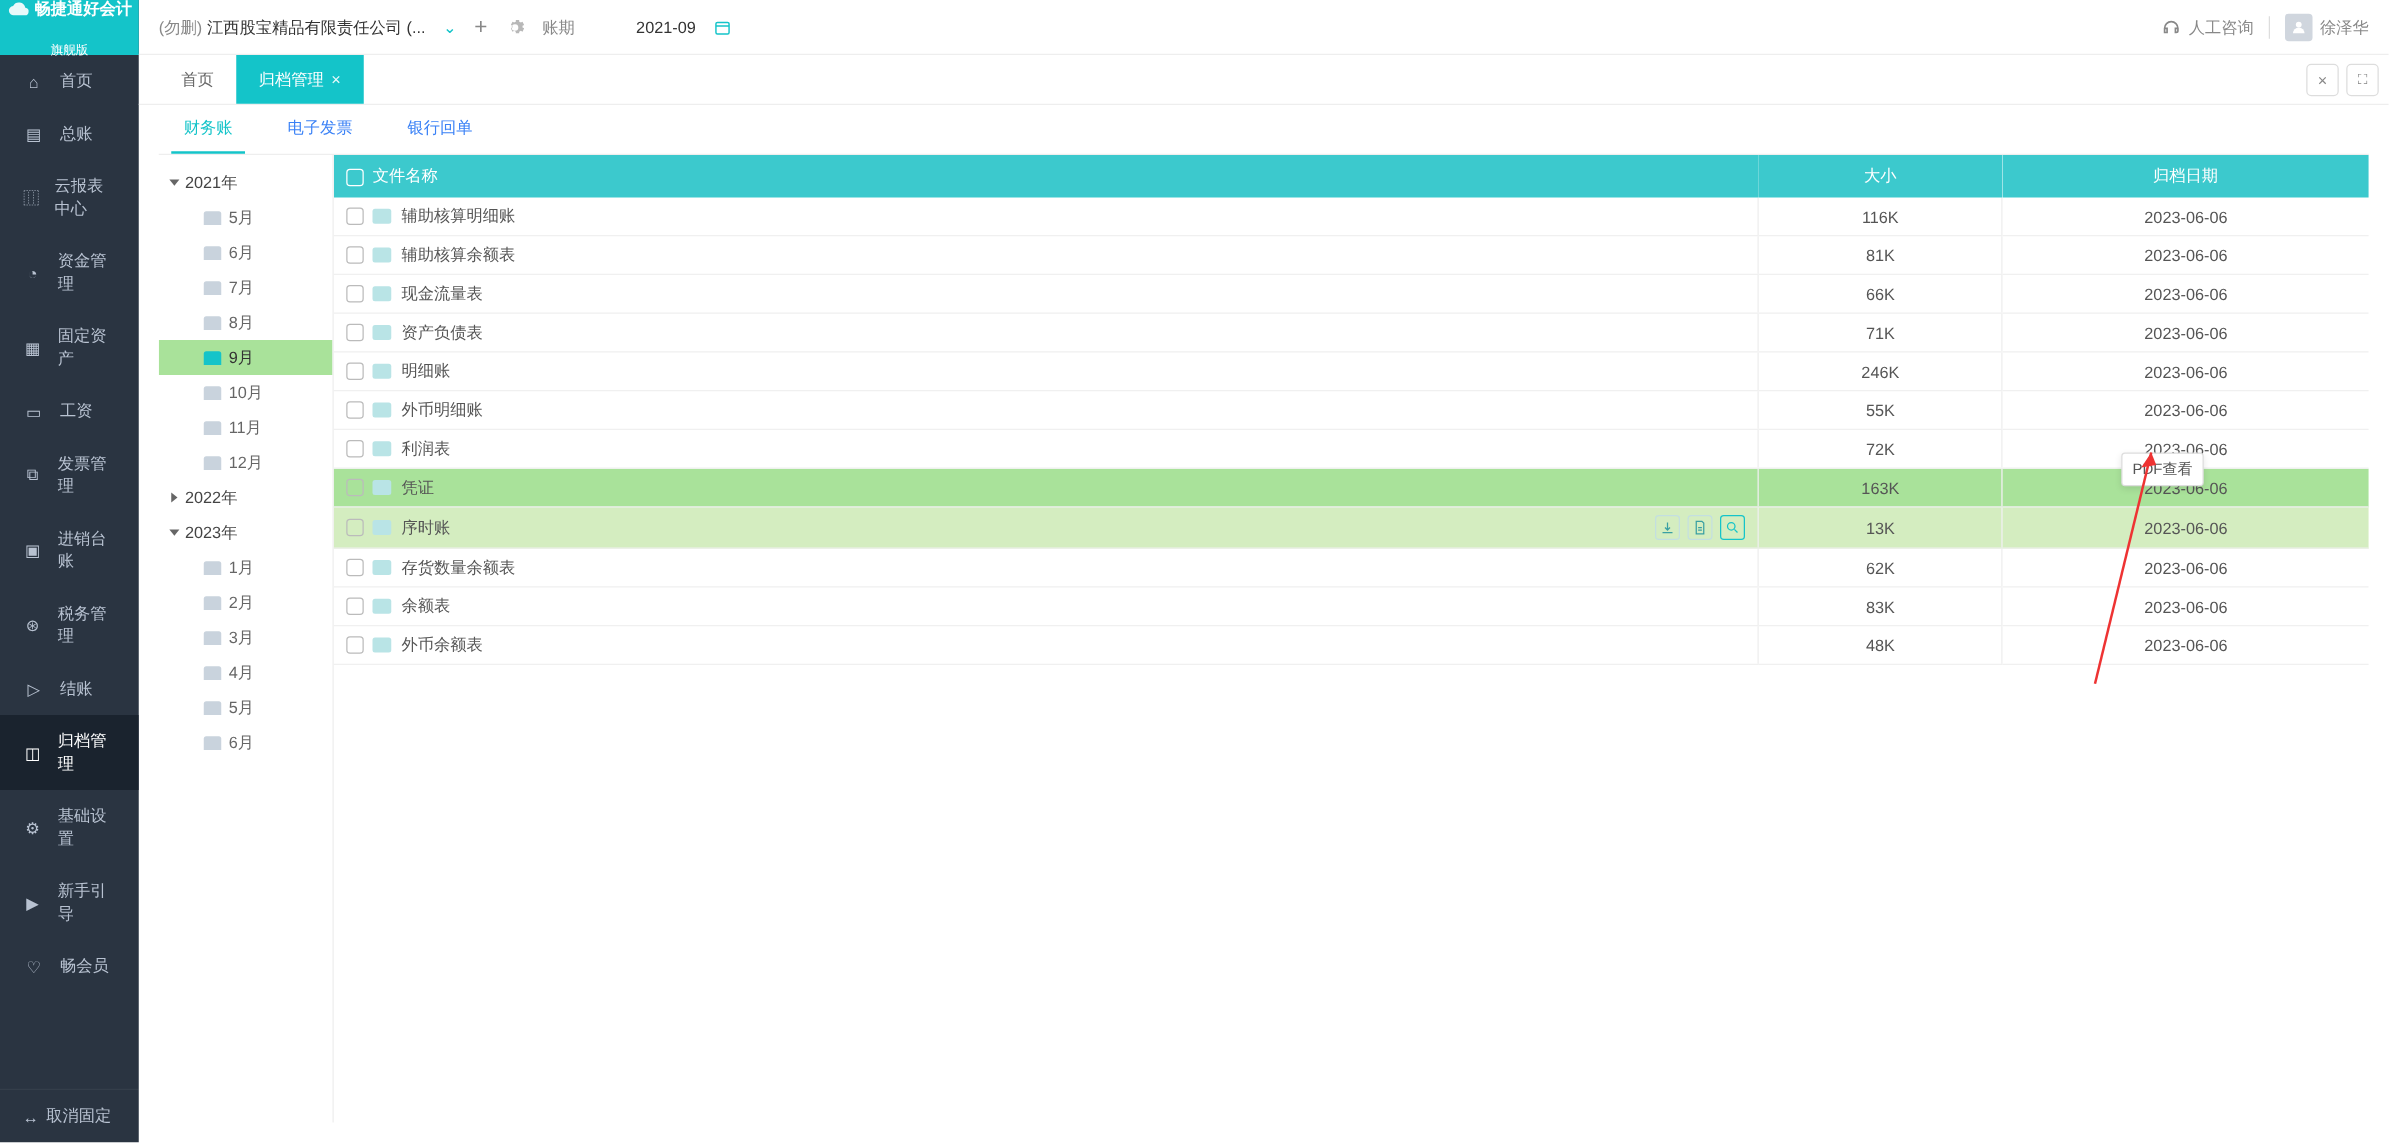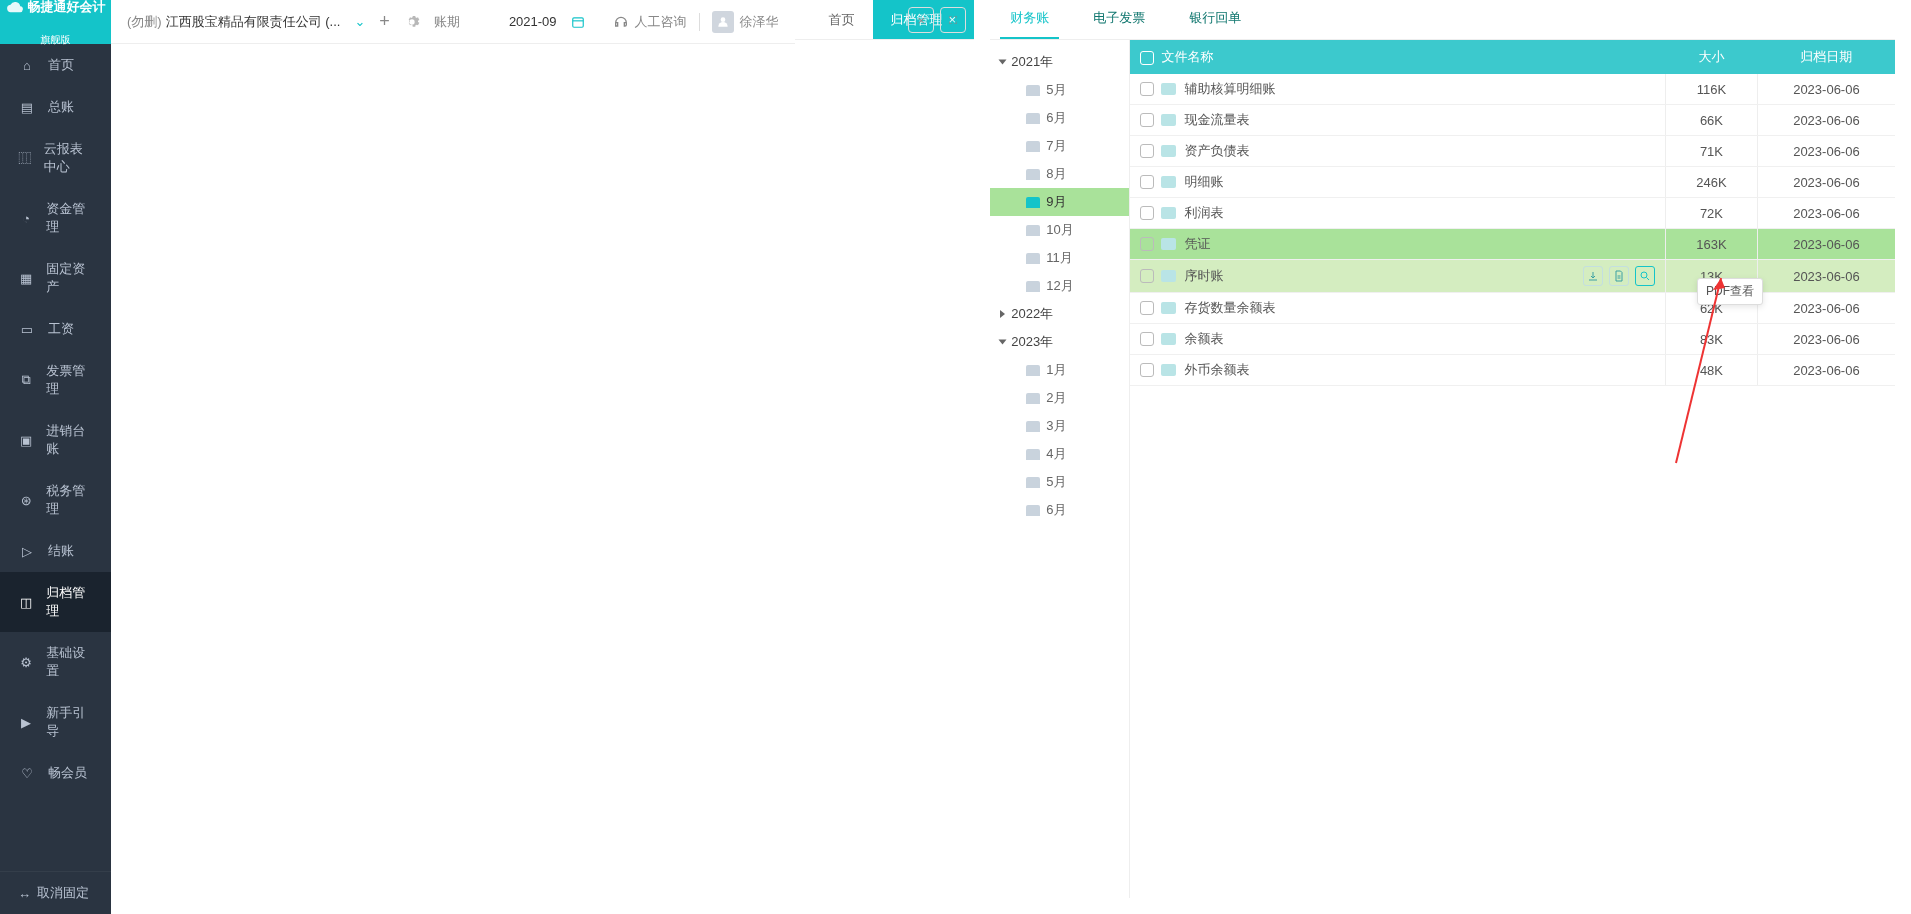--- a/index.html
+++ b/index.html
@@ -7,41 +7,41 @@
 .app{display:flex;height:100vh;}
 .sidebar{width:111px;background:#2a3441;color:#b8c2d1;flex-shrink:0;display:flex;flex-direction:column;}
 .logo{height:44px;background:#14c4c9;display:flex;flex-direction:column;align-items:center;justify-content:center;color:#fff;font-size:13px;}
 .logo-top{display:flex;align-items:center;gap:4px;font-weight:bold;}
 .logo-sub{font-size:10px;margin-top:17px;}
 .nav{flex:1;overflow-y:auto;}
 .nav-item{display:flex;align-items:center;gap:12px;padding:12px 18px;cursor:pointer;color:#b8c2d1;}
 .nav-item.active{background:#1a232e;color:#fff;}
 .nav-item .icon{width:18px;height:18px;display:inline-flex;align-items:center;justify-content:center;}
 .sidebar-footer{padding:12px 18px;display:flex;align-items:center;gap:6px;cursor:pointer;color:#b8c2d1;border-top:1px solid rgba(255,255,255,.05);}
-.main{flex:1;display:flex;flex-direction:row;min-width:0;justify-content:space-between;}
+.main{flex:1;display:flex;flex-direction:column;min-width:0;justify-content:space-between;}
 .topbar{height:44px;display:flex;align-items:center;padding:0 16px;border-bottom:1px solid #eee;gap:14px;white-space:nowrap;}
 .company{color:#333;font-size:13px;}
 .company .no-del{color:#888;margin-right:4px;}
 .chev{color:#14c4c9;cursor:pointer;}
 .tb-icon{color:#888;cursor:pointer;}
 .period-label{color:#888;}
 .period-val{color:#333;margin-left:35px;}
 .spacer{flex:1;}
 .user-area{display:flex;align-items:center;gap:6px;color:#888;}
 .avatar{width:22px;height:22px;background:#d0d6de;border-radius:3px;display:inline-flex;align-items:center;justify-content:center;}
 .tabbar{height:40px;display:flex;align-items:stretch;padding-left:16px;border-bottom:1px solid #eee;position:relative;}
 .page-tab{display:flex;align-items:center;padding:0 18px;cursor:pointer;color:#666;}
 .page-tab.active{background:#14c4c9;color:#fff;}
 .close-x{margin-left:6px;opacity:.9;}
 .tab-actions{position:absolute;right:8px;top:0;height:40px;display:flex;align-items:center;gap:6px;}
 .tab-actions div{width:26px;height:26px;display:flex;align-items:center;justify-content:center;color:#888;cursor:pointer;border-radius:4px;}
 .content{flex:1;display:flex;min-height:0;padding:0 16px 16px 16px;}
 .content-inner{flex:1;display:flex;flex-direction:column;min-height:0;background:#fff;}
 .subtabs{height:40px;display:flex;align-items:flex-end;gap:24px;padding:0 10px;border-bottom:1px solid #eee;}
-.subtab{padding:10px 10px;cursor:pointer;color:#0f766e;border-bottom:2px solid transparent;}
+.subtab{padding:10px 10px;cursor:pointer;color:#3b82f6;border-bottom:2px solid transparent;}
 .subtab.active{color:#14c4c9;border-bottom-color:#14c4c9;}
 .toolbar{position:absolute;right:20px;display:flex;align-items:center;gap:16px;height:40px;}
 .subtabs-wrap{position:relative;}
 .btn-primary{background:#6ec91e;color:#fff;padding:4px 14px;border-radius:3px;cursor:pointer;font-size:13px;}
 .toolbar .lnk{display:flex;align-items:center;gap:4px;color:#888;cursor:pointer;}
 .body{flex:1;display:flex;min-height:0;}
 .tree{width:140px;border-right:1px solid #eee;padding:8px 0;overflow-y:auto;}
 .tree-item{display:flex;align-items:center;gap:6px;padding:5px 10px 5px 18px;cursor:pointer;color:#555;}
 .tree-item.year{color:#444;padding-left:10px;}
 .tree-item.month{padding-left:36px;color:#666;}
@@ -310,37 +310,51 @@
               <tbody id="tbody">
                   <tr>
                     <td>
                       <div class="name-cell"><span class="chk"></span>&nbsp;&nbsp;<span class="file-ico"></span><span class="fname">辅助核算明细账</span><span class="flexfill"></span></div>
                     </td>
                     <td class="c-size">116K</td>
                     <td class="c-date">2023-06-06</td>
                   </tr>
                   <tr>
                     <td>
+                      <div class="name-cell"><span class="chk"></span>&nbsp;&nbsp;<span class="file-ico"></span><span class="fname">辅助核算余额表</span><span class="flexfill"></span></div>
+                    </td>
+                    <td class="c-size">81K</td>
+                    <td class="c-date">2023-06-06</td>
+                  </tr>
+                  <tr>
+                    <td>
                       <div class="name-cell"><span class="chk"></span>&nbsp;&nbsp;<span class="file-ico"></span><span class="fname">现金流量表</span><span class="flexfill"></span></div>
                     </td>
                     <td class="c-size">66K</td>
                     <td class="c-date">2023-06-06</td>
                   </tr>
                   <tr>
                     <td>
                       <div class="name-cell"><span class="chk"></span>&nbsp;&nbsp;<span class="file-ico"></span><span class="fname">资产负债表</span><span class="flexfill"></span></div>
                     </td>
                     <td class="c-size">71K</td>
                     <td class="c-date">2023-06-06</td>
                   </tr>
                   <tr>
                     <td>
                       <div class="name-cell"><span class="chk"></span>&nbsp;&nbsp;<span class="file-ico"></span><span class="fname">明细账</span><span class="flexfill"></span></div>
                     </td>
                     <td class="c-size">246K</td>
+                    <td class="c-date">2023-06-06</td>
+                  </tr>
+                  <tr>
+                    <td>
+                      <div class="name-cell"><span class="chk"></span>&nbsp;&nbsp;<span class="file-ico"></span><span class="fname">外币明细账</span><span class="flexfill"></span></div>
+                    </td>
+                    <td class="c-size">55K</td>
                     <td class="c-date">2023-06-06</td>
                   </tr>
                   <tr>
                     <td>
                       <div class="name-cell"><span class="chk"></span>&nbsp;&nbsp;<span class="file-ico"></span><span class="fname">利润表</span><span class="flexfill"></span></div>
                     </td>
                     <td class="c-size">72K</td>
                     <td class="c-date">2023-06-06</td>
                   </tr>
                   <tr class="sel">

